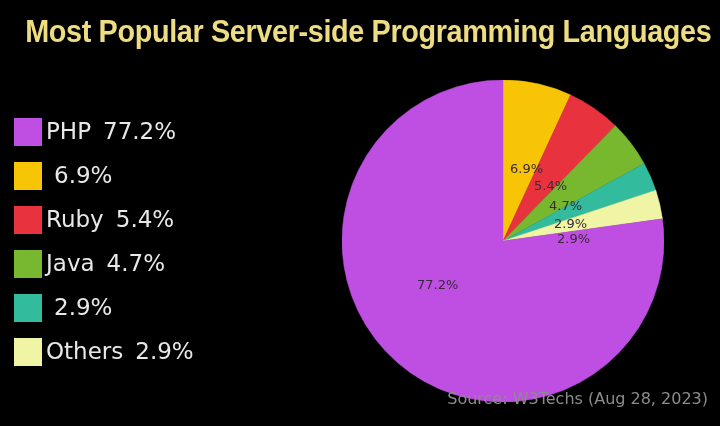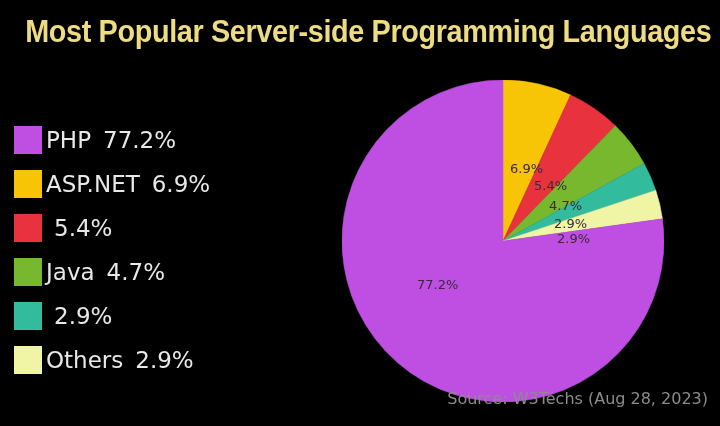--- a/index.html
+++ b/index.html
@@ -36,21 +36,21 @@
 
   
   #legend {
     position: absolute;
     left: 14px;
     top: 118px;
     width: 290px;
   }
   .legend-row {
     display: flex;
-    align-items: center;
+    align-items: flex-start;
     height: 44px;
   }
   .legend-swatch {
     width: 28px;
     height: 28px;
     flex: 0 0 28px;
   }
   .legend-text {
     margin-left: 4px;
     color: #E8E8E8;
@@ -101,25 +101,25 @@
   <div id="chart-title">Most Popular Server-side Programming Languages</div>
 
   <div id="legend">
     <div class="legend-row">
       <span class="legend-swatch" style="background: rgb(191, 79, 227);"></span>
       <span class="legend-text">PHP</span>
       <span class="legend-text legend-value">77.2%</span>
     </div>
     <div class="legend-row">
       <span class="legend-swatch" style="background: rgb(248, 196, 6);"></span>
-      <span class="legend-text">ASP.NET</span>
       <span class="legend-text legend-value">6.9%</span>
     </div>
     <div class="legend-row">
       <span class="legend-swatch" style="background: rgb(232, 51, 63);"></span>
+      <span class="legend-text">Ruby</span>
       <span class="legend-text legend-value">5.4%</span>
     </div>
     <div class="legend-row">
       <span class="legend-swatch" style="background: rgb(120, 184, 46);"></span>
       <span class="legend-text">Java</span>
       <span class="legend-text legend-value">4.7%</span>
     </div>
     <div class="legend-row">
       <span class="legend-swatch" style="background: rgb(50, 187, 156);"></span>
       <span class="legend-text legend-value">2.9%</span>

